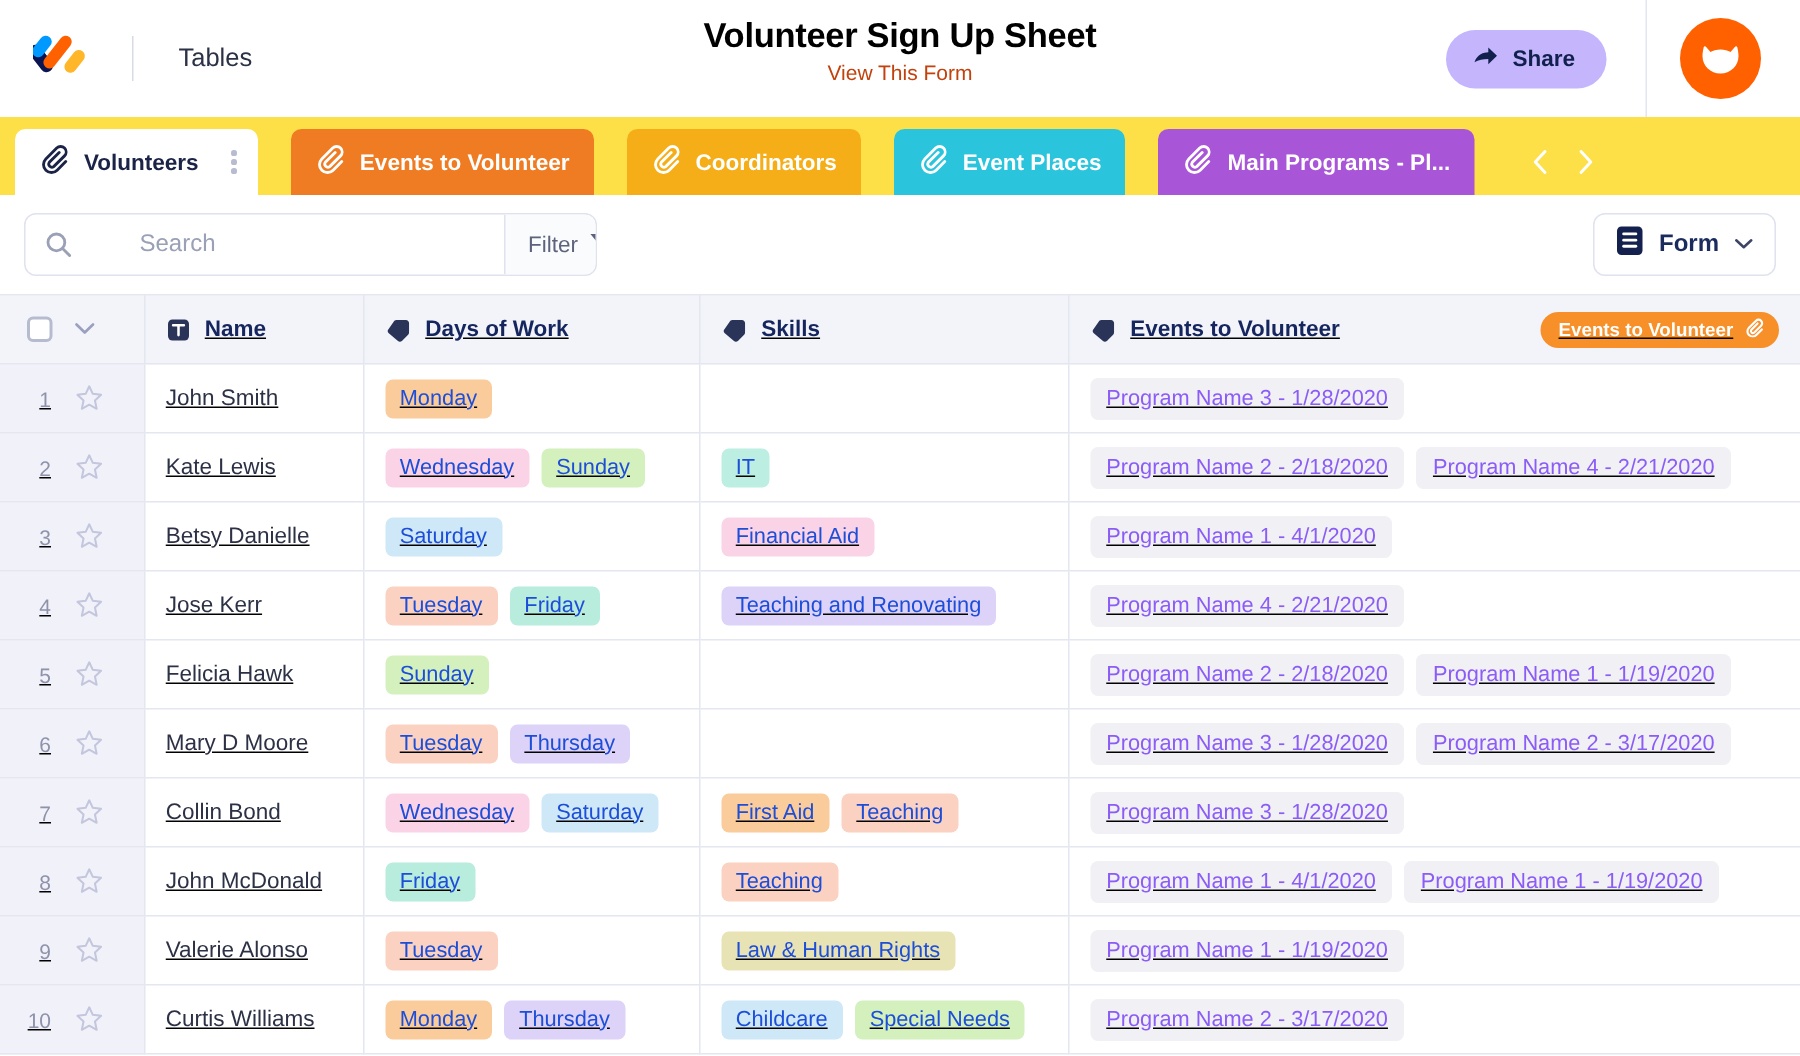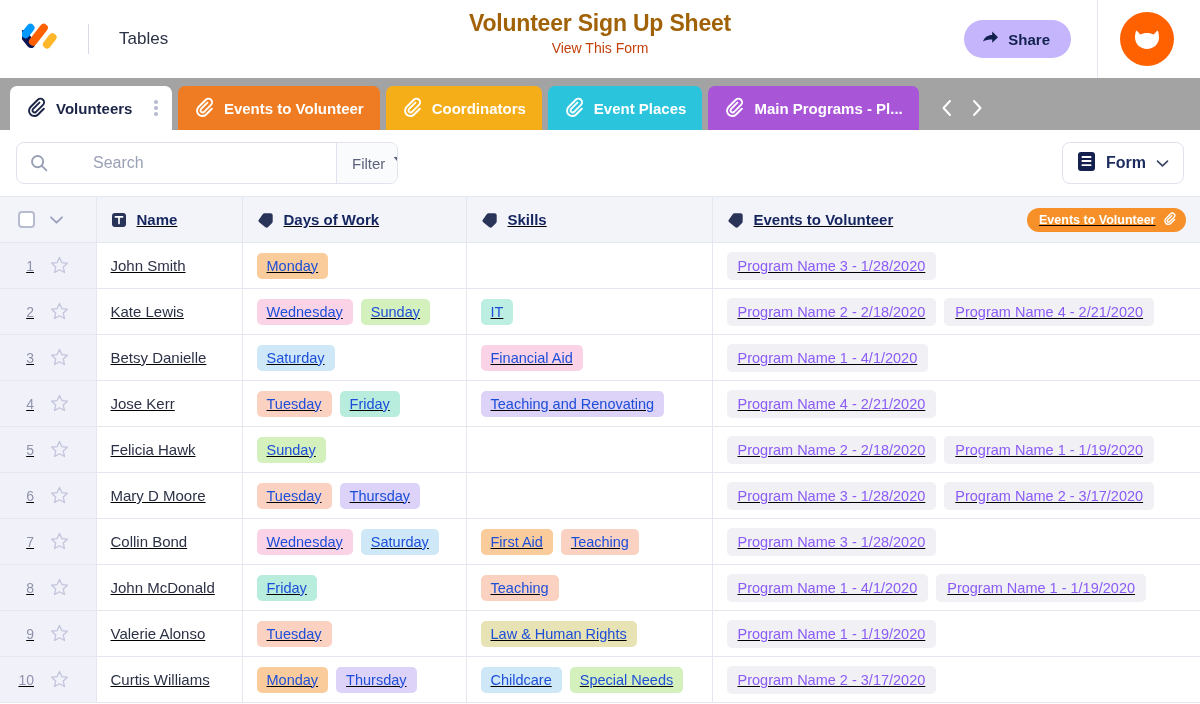--- a/index.html
+++ b/index.html
@@ -31,21 +31,21 @@
   .brand-sep {
     width: 1px; height: 30px; background: #d8dae6; margin: 0 16px 0 14px;
   }
   .brand-sub { font-size: 17px; color: #2b3245; }
 
   .title-block {
     position: absolute; left: 0; right: 0; top: 10px;
     text-align: center; pointer-events: none;
   }
   .title-main {
-    font-size: 23px; font-weight: bold; color: #a16207;
+    font-size: 23px; font-weight: bold; color: #000000;
     letter-spacing: -0.2px;
   }
   .title-sub {
     font-size: 14px; color: #c2410c; margin-top: 3px; pointer-events: auto;
     cursor: pointer;
   }
 
   .topbar-right {
     margin-left: auto; display: flex; align-items: center; height: 100%;
   }
@@ -62,24 +62,24 @@
   }
   .avatar {
     width: 54px; height: 54px; border-radius: 50%;
     background: #ff6100;
     display: flex; align-items: center; justify-content: center;
     margin-right: 26px; cursor: pointer;
   }
 
   
   .tabbar {
-    height: 52px; background: #a3a3a3;
+    height: 52px; background: #fde047;
     display: flex; align-items: flex-end;
     padding: 0 0 0 10px;
-    gap: 6px;
+    gap: 22px;
   }
   .tab {
     height: 44px;
     display: flex; align-items: center; gap: 10px;
     padding: 0 16px;
     border-radius: 7px 7px 0 0;
     color: #ffffff; font-size: 15px; font-weight: bold;
     white-space: nowrap; cursor: pointer;
   }
   .tab.active {

